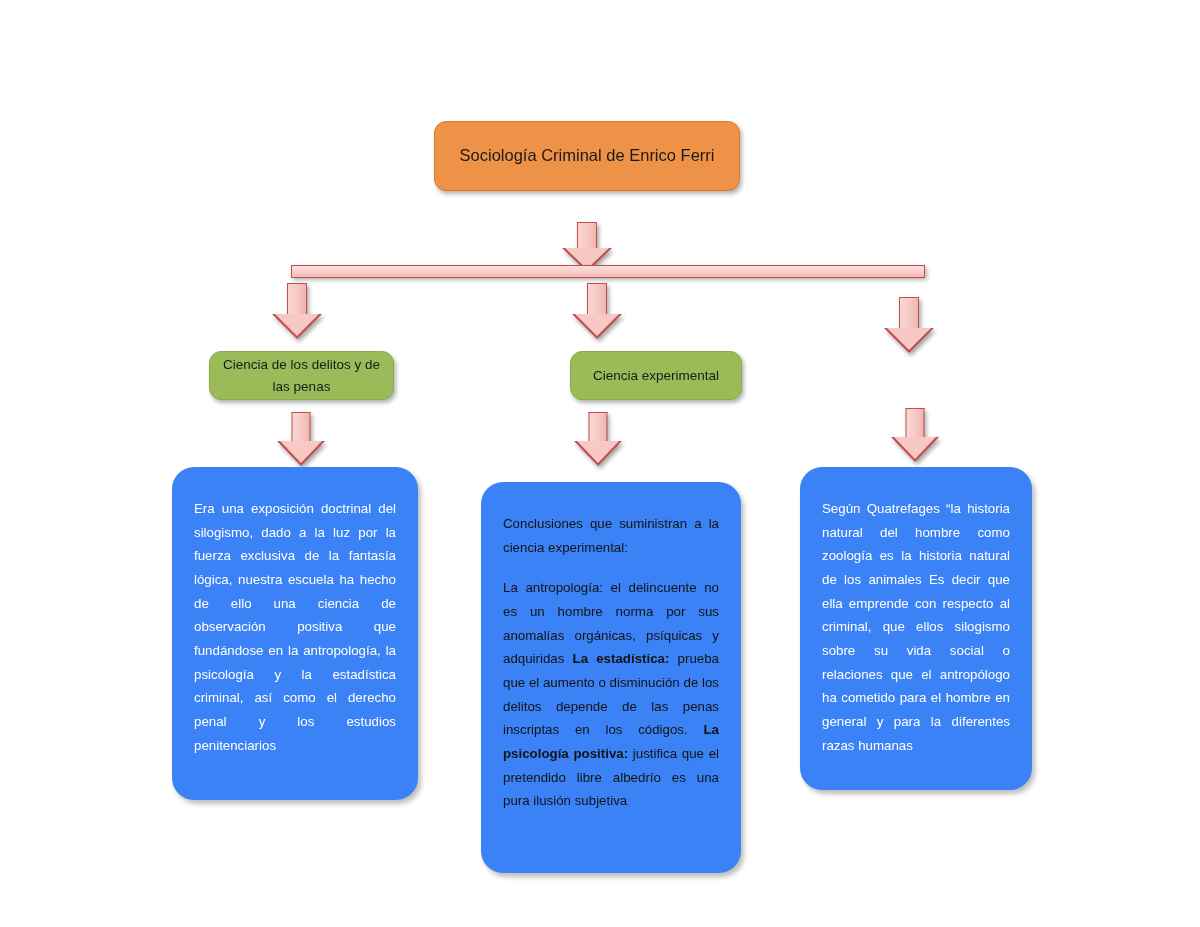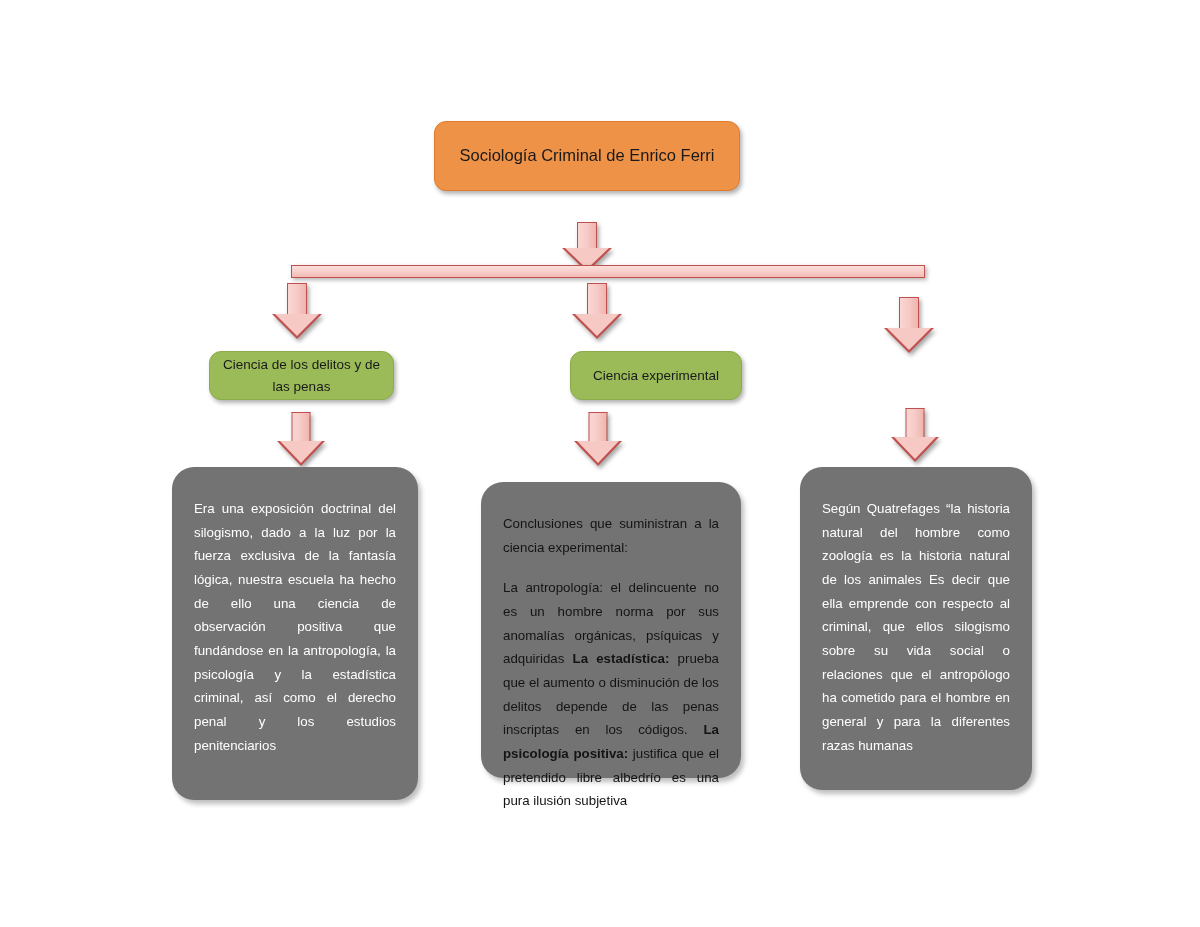--- a/index.html
+++ b/index.html
@@ -49,21 +49,21 @@
     background: #9BBB59;
     border: 1px solid #8CAC4B;
     color: #1a1a1a;
     font-size: 13.5px;
     line-height: 1.6;
     padding: 4px 10px;
   }
 
   
   .detail-node {
-    background: #737373;
+    background: #3b82f6;
     border-radius: 22px;
     color: #ffffff;
     font-size: 13.3px;
     line-height: 1.78;
     text-align: justify;
     text-align-last: left;
     padding: 30px 22px 32px 22px;
     display: block;
     box-shadow: 3px 4px 5px rgba(0,0,0,0.26);
   }
@@ -178,21 +178,21 @@
   <div class="arrow-down" style="left:891px; top:408px; width:48px; height:57px;">
     <div class="shaft" style="width:19px; height:31px;"></div>
     <div class="head head-outer" style="top:29px; border-left-width:24px; border-right-width:24px; border-top-width:25px;"></div>
     <div class="head head-inner" style="top:29px; border-left-width:21px; border-right-width:21px; border-top-width:22px;"></div>
   </div>
 
   <div class="node detail-node" id="detail-0" style="left:172px; top:467px; width:246px; height:333px;">
       <p><span>Era una exposición doctrinal del silogismo, dado a la luz por la fuerza exclusiva de la fantasía lógica, nuestra escuela ha hecho de ello una ciencia de observación positiva que fundándose en la antropología, la psicología y la estadística criminal, así como el derecho penal   y los estudios penitenciarios</span></p>
     </div>
 
-  <div class="node detail-node dark-text" id="detail-1" style="left:481px; top:482px; width:260px; height:296px;">
+  <div class="node detail-node dark-text" id="detail-1" style="left:481px; top:482px; width:260px; height:391px;">
       <p><span>Conclusiones que suministran a la ciencia experimental:</span></p>
       <p><span>La antropología: el delincuente no es un hombre norma por sus anomalías orgánicas, psíquicas y adquiridas        </span><b>La estadística:</b><span> prueba que el aumento o disminución de los delitos depende de las penas inscriptas en los códigos.              </span><b>La psicología positiva:</b><span> justifica que el pretendido libre albedrío es una pura ilusión subjetiva</span></p>
     </div>
 
   <div class="node detail-node" id="detail-2" style="left:800px; top:467px; width:232px; height:323px;">
       <p><span>Según Quatrefages “la historia natural del hombre como zoología es la historia natural de los animales Es decir que ella emprende con respecto al criminal, que ellos silogismo sobre su vida social o relaciones que el antropólogo ha cometido para el hombre en general y para la diferentes razas humanas</span></p>
     </div>
 
 </div>
 

